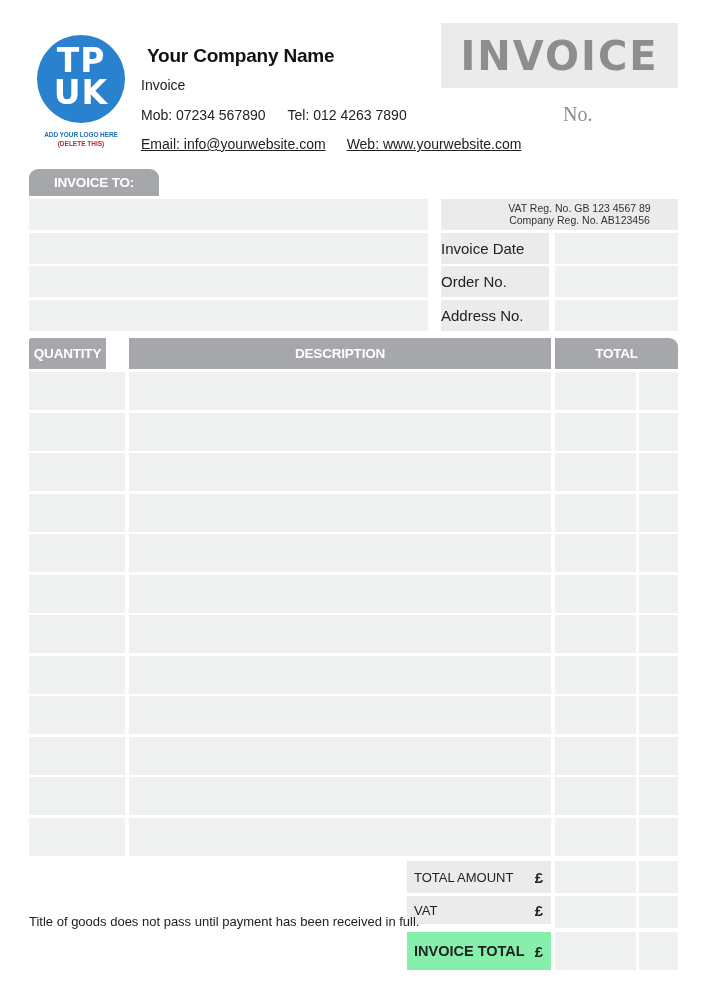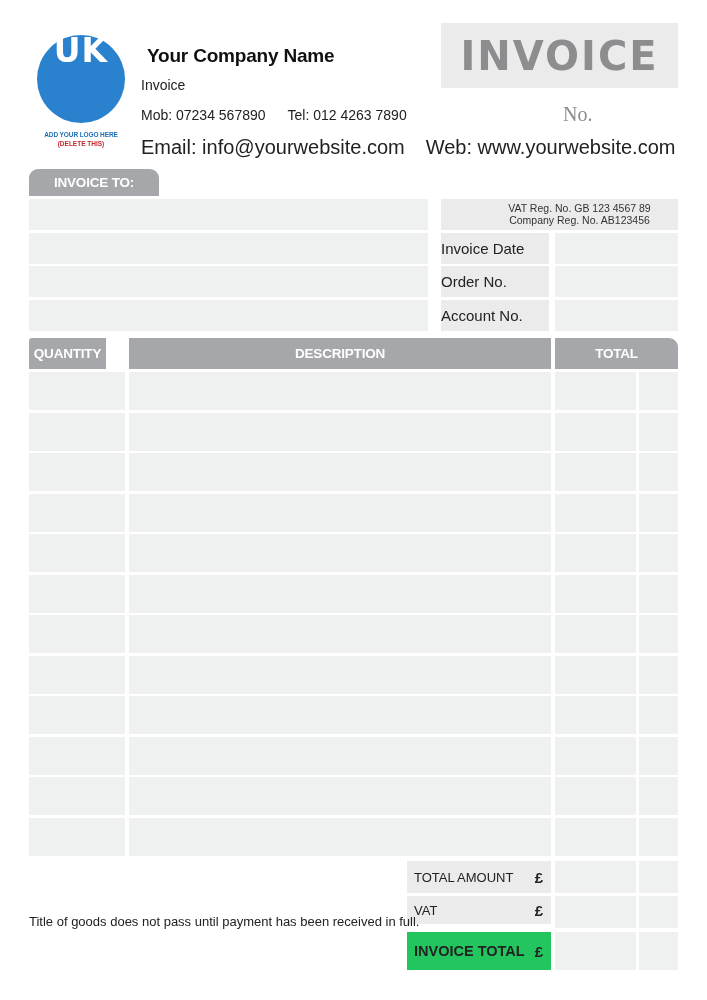--- a/index.html
+++ b/index.html
@@ -17,21 +17,21 @@
   .logo-line { display: block; font-size: 33px; line-height: 32px; letter-spacing: 1px; }
   .logo-line.l1 { padding-top: 10px; }
   .logo-caption1 { left: 28px; top: 131px; width: 106px; text-align: center; font-size: 6.5px; color: #1f6fb5; font-weight: bold; letter-spacing: -0.1px; }
   .logo-caption2 { left: 28px; top: 140px; width: 106px; text-align: center; font-size: 6.5px; color: #c0282d; font-weight: bold; }
 
   
   .company-name { left: 147px; top: 45px; font-size: 19px; font-weight: bold; color: #111; letter-spacing: -0.2px; }
   .address { left: 141px; top: 77px; font-size: 14px; color: #222; }
   .contact-row { left: 141px; top: 107px; font-size: 14px; color: #222; white-space: nowrap; }
   .contact-row span + span { margin-left: 22px; }
-  .email-row { left: 141px; top: 136px; font-size: 20px; color: #222; white-space: nowrap; }
+  .email-row { left: 141px; top: 136px; font-size: 14px; color: #222; white-space: nowrap; text-decoration: underline; }
   .email-row span + span { margin-left: 21px; }
 
   
   .invoice-title-box {
     left: 441px; top: 23px; width: 237px; height: 65px; background: #ebebeb;
     display: flex; align-items: center; justify-content: center;
   }
   .invoice-title { font-size: 40px; font-weight: bold; color: #8d8d90; letter-spacing: 2px; font-family: "DejaVu Sans", sans-serif; }
   .invoice-no { left: 563px; top: 103px; font-size: 20px; color: #8d8d90; font-family: Liberation Serif, serif; }
 
@@ -69,30 +69,31 @@
   .c-desc { left: 129px; width: 422px; }
   .c-p1 { left: 555px; width: 81px; }
   .c-p2 { left: 639px; width: 39px; }
 
   
   .tot-label {
     left: 407px; width: 144px; background: #ebebeb; font-size: 13px; color: #222;
     display: flex; align-items: center; justify-content: space-between; padding: 0 8px 0 7px;
   }
   .tot-label .pound { font-weight: bold; font-size: 15px; }
-  .tot-label.grand { background: #22c55e; font-weight: bold; font-size: 14.5px; }
+  .tot-label.grand { background: #86efac; font-weight: bold; font-size: 14.5px; }
   .tot-val1 { left: 555px; width: 81px; background: #eff0f0; }
   .tot-val2 { left: 639px; width: 39px; background: #eff0f0; }
 
   .footer-note { left: 29px; top: 914px; font-size: 13px; color: #222; white-space: nowrap; }
 </style>
 </head>
 <body>
 
 <div class="abs logo-circle">
+  <span class="logo-line l1">TP</span>
   <span class="logo-line">UK</span>
 </div>
 <div class="abs logo-caption1">ADD YOUR LOGO HERE</div>
 <div class="abs logo-caption2">(DELETE THIS)</div>
 
 <div class="abs company-name">Your Company Name</div>
 <div class="abs address">Invoice</div>
 <div class="abs contact-row">
   <span>Mob: 07234 567890</span><span>Tel: 012 4263 7890</span>
 </div>
@@ -113,21 +114,21 @@
 
 <div class="abs vat-box">
   <div>VAT Reg. No. GB 123 4567 89</div>
   <div>Company Reg. No. AB123456</div>
 </div>
 
 <div class="abs info-label" style="top:233px">Invoice Date</div>
 <div class="abs info-value" style="top:233px"></div>
 <div class="abs info-label" style="top:266px">Order No.</div>
 <div class="abs info-value" style="top:266px"></div>
-<div class="abs info-label" style="top:300px">Account No.</div>
+<div class="abs info-label" style="top:300px">Address No.</div>
 <div class="abs info-value" style="top:300px"></div>
 
 <div class="abs th qty">QUANTITY</div>
 <div class="abs th desc">DESCRIPTION</div>
 <div class="abs th price">TOTAL</div>
 
 <div>
   <div>
     <div class="abs cell c-qty" style="top:372px"></div>
     <div class="abs cell c-desc" style="top:372px"></div>

